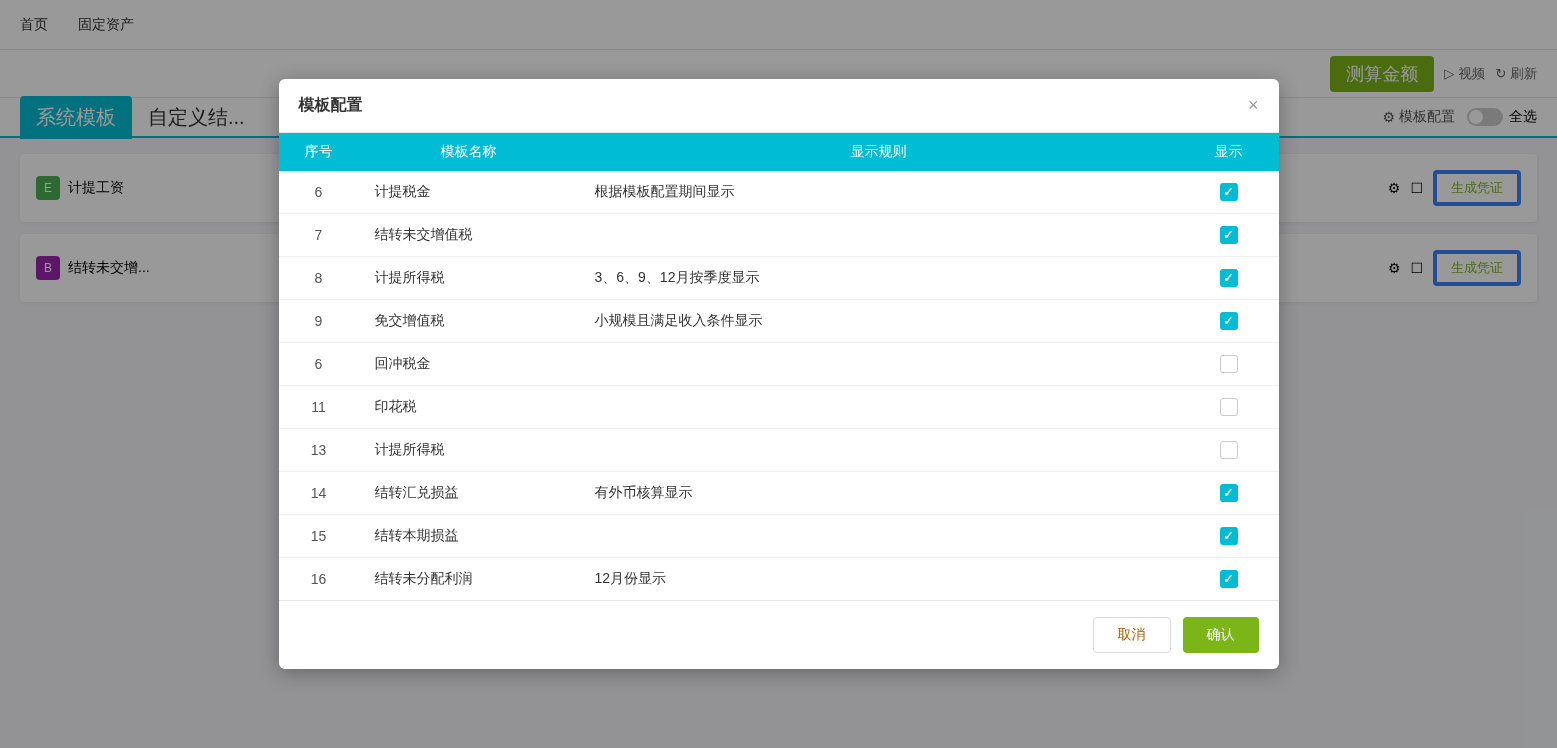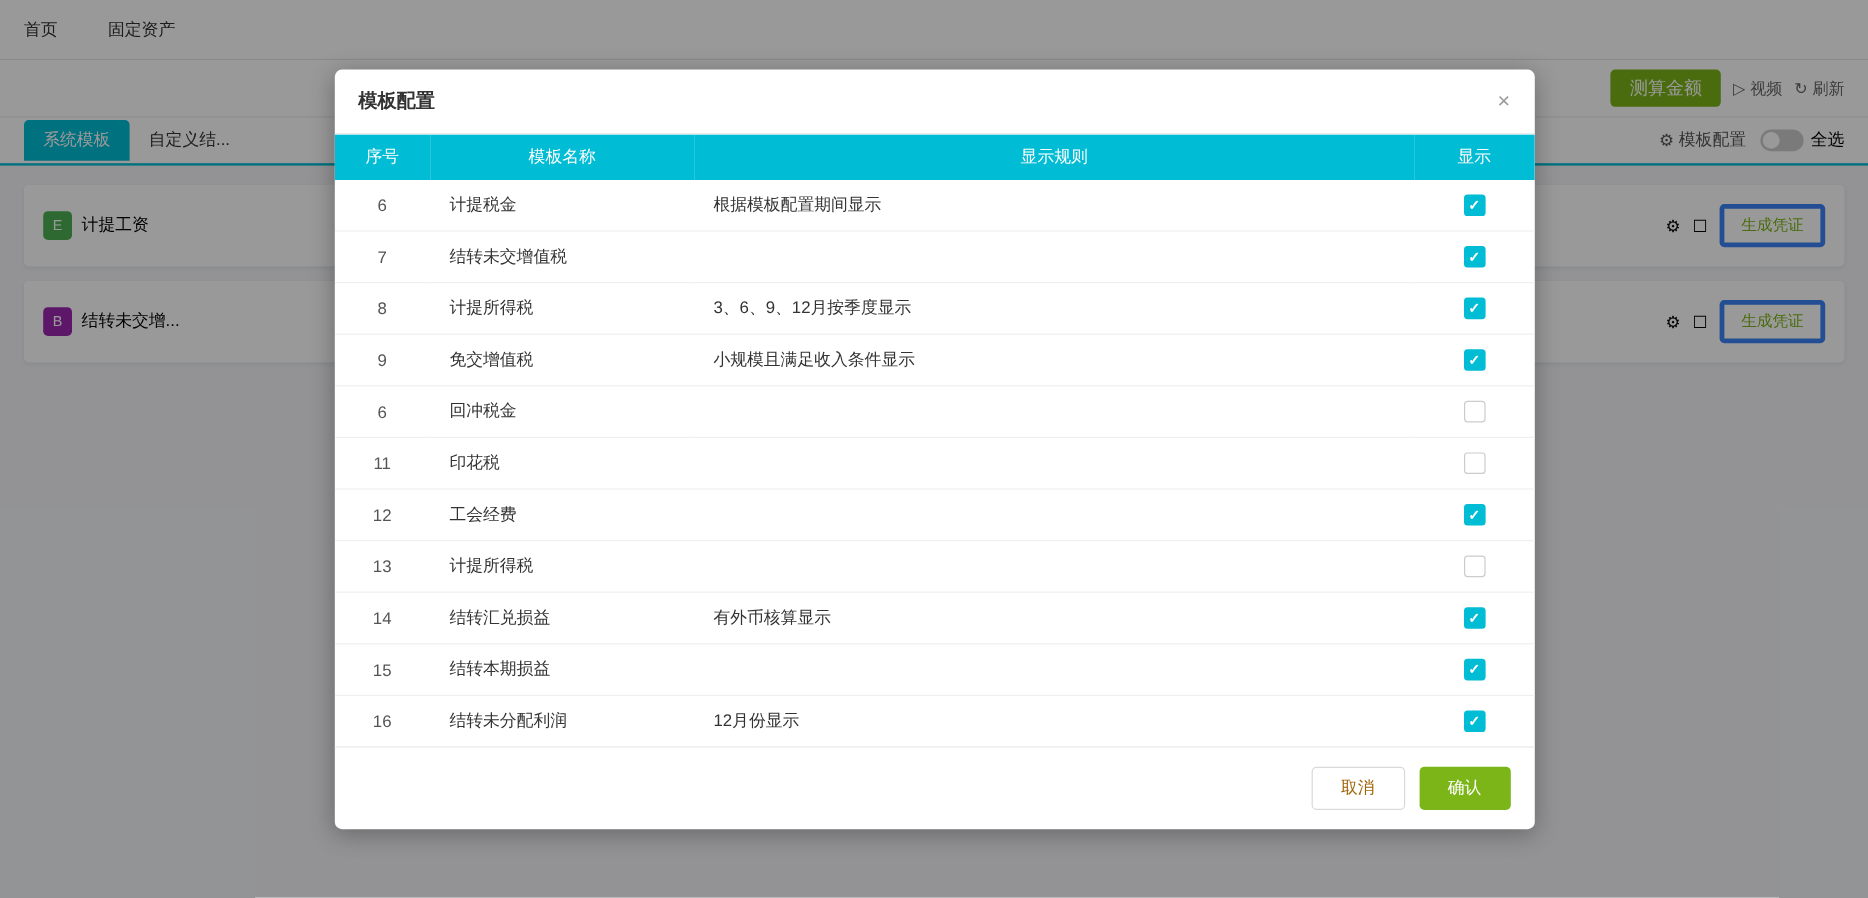--- a/index.html
+++ b/index.html
@@ -21,21 +21,21 @@
     }
 
     
     .top-nav {
       background: #fff;
       height: 50px;
       display: flex;
       align-items: center;
       padding: 0 20px;
       border-bottom: 1px solid #e8e8e8;
-      gap: 42px;
+      gap: 30px;
     }
     .top-nav-item {
       color: #333;
       font-size: 14px;
       cursor: pointer;
     }
 
     
     .toolbar {
       background: #fff;
@@ -47,21 +47,21 @@
       border-bottom: 1px solid #e8e8e8;
       justify-content: flex-end;
     }
     .btn-calc {
       background: #7cb518;
       color: #fff;
       border: none;
       padding: 6px 16px;
       border-radius: 4px;
       cursor: pointer;
-      font-size: 15px;
+      font-size: 18px;
     }
     .btn-video {
       color: #666;
       background: none;
       border: none;
       cursor: pointer;
       display: flex;
       align-items: center;
       gap: 4px;
     }
@@ -81,21 +81,21 @@
       height: 40px;
       display: flex;
       align-items: center;
       padding: 0 20px;
       border-bottom: 2px solid #00bcd4;
     }
     .tab-item {
       padding: 8px 16px;
       cursor: pointer;
       color: #333;
-      font-size: 14px;
+      font-size: 20px;
     }
     .tab-item.active {
       background: #00bcd4;
       color: #fff;
       border-radius: 4px 4px 0 0;
     }
 
     
     .content-area {
       padding: 16px 20px;
@@ -492,30 +492,20 @@
               <td>11</td>
               <td>印花税</td>
               <td></td>
               <td>
                 <div class="checkbox-wrap">
                   <div class="cb-unchecked"></div>
                 </div>
               </td>
             </tr>
             <tr>
-              <td>12</td>
-              <td>工会经费</td>
-              <td></td>
-              <td>
-                <div class="checkbox-wrap">
-                  <div class="cb-checked"></div>
-                </div>
-              </td>
-            </tr>
-            <tr>
               <td>13</td>
               <td>计提所得税</td>
               <td></td>
               <td>
                 <div class="checkbox-wrap">
                   <div class="cb-unchecked"></div>
                 </div>
               </td>
             </tr>
             <tr>

